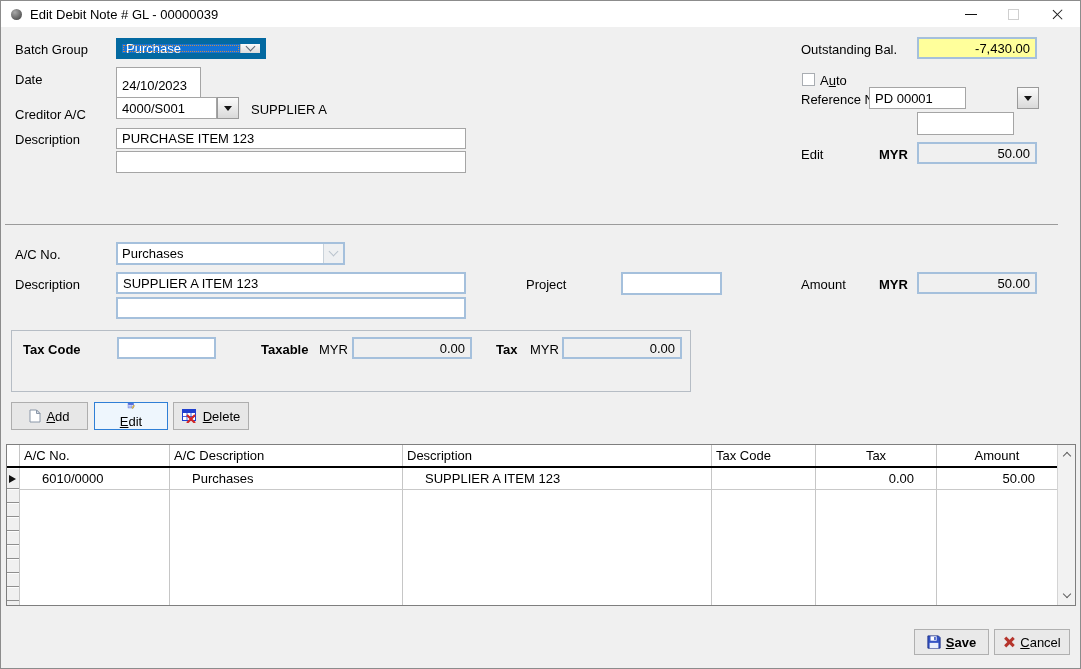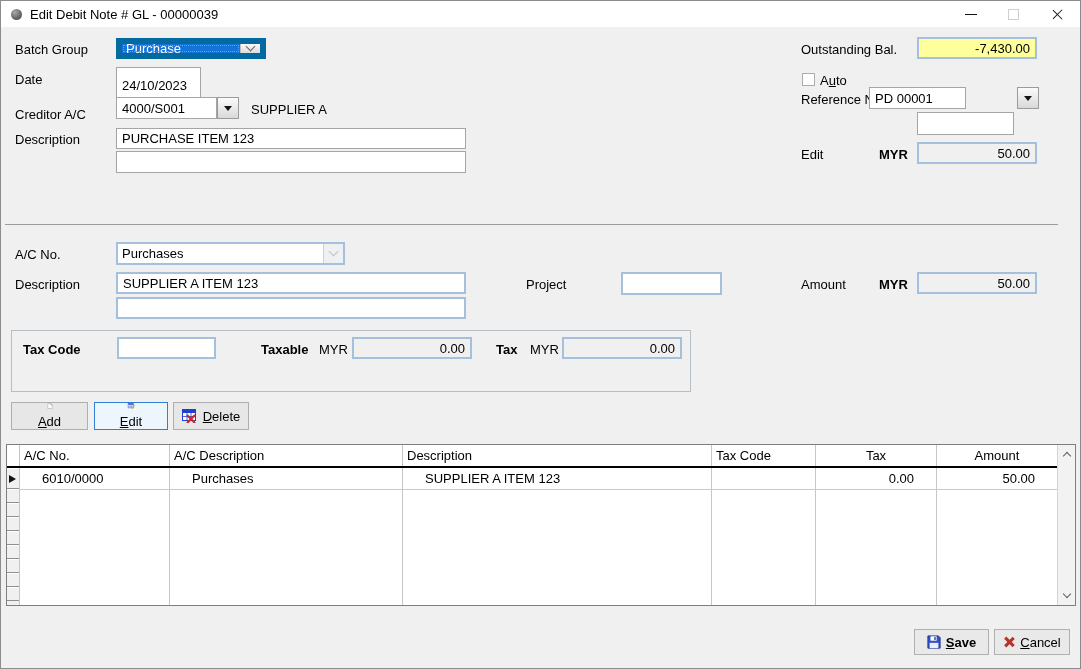--- a/index.html
+++ b/index.html
@@ -170,21 +170,21 @@
   <div class="gbox"></div>
   <div class="lbl bold" style="left:22px; top:341px;">Tax Code</div>
   <div class="fld bluebrd" style="left:116px; top:336px; width:99px; height:22px;"></div>
   <div class="lbl bold" style="left:260px; top:341px;">Taxable</div>
   <div class="lbl" style="left:318px; top:341px;">MYR</div>
   <div class="fld num ro bluebrd" style="left:351px; top:336px; width:120px; height:22px;">0.00</div>
   <div class="lbl bold" style="left:495px; top:341px;">Tax</div>
   <div class="lbl" style="left:529px; top:341px;">MYR</div>
   <div class="fld num ro bluebrd" style="left:561px; top:336px; width:120px; height:22px;">0.00</div>
 
-  <div class="abtn" style="left:10px; width:77px;flex-direction:column;">
+  <div class="abtn" style="left:10px; width:77px;">
     <svg class="icon" width="12" height="14" viewBox="0 0 12 14">
       <path d="M1 1 h6.5 L11 4.5 V13 H1 Z" fill="#fff" stroke="#8a97a8"></path>
       <path d="M7.5 1 L11 4.5 H7.5 Z" fill="#dde4ee" stroke="#8a97a8"></path>
     </svg>
     <span><span class="u">A</span><span>dd</span></span>
   </div>
   <div class="abtn focused" style="left:93px; width:74px;flex-direction:column;">
     <svg class="icon" width="17" height="14" viewBox="0 0 17 14">
       <rect x="0.5" y="0.5" width="13" height="11" fill="#fff" stroke="#1f3fd0"></rect>
       <rect x="1" y="1" width="12" height="3" fill="#1f3fd0"></rect>

